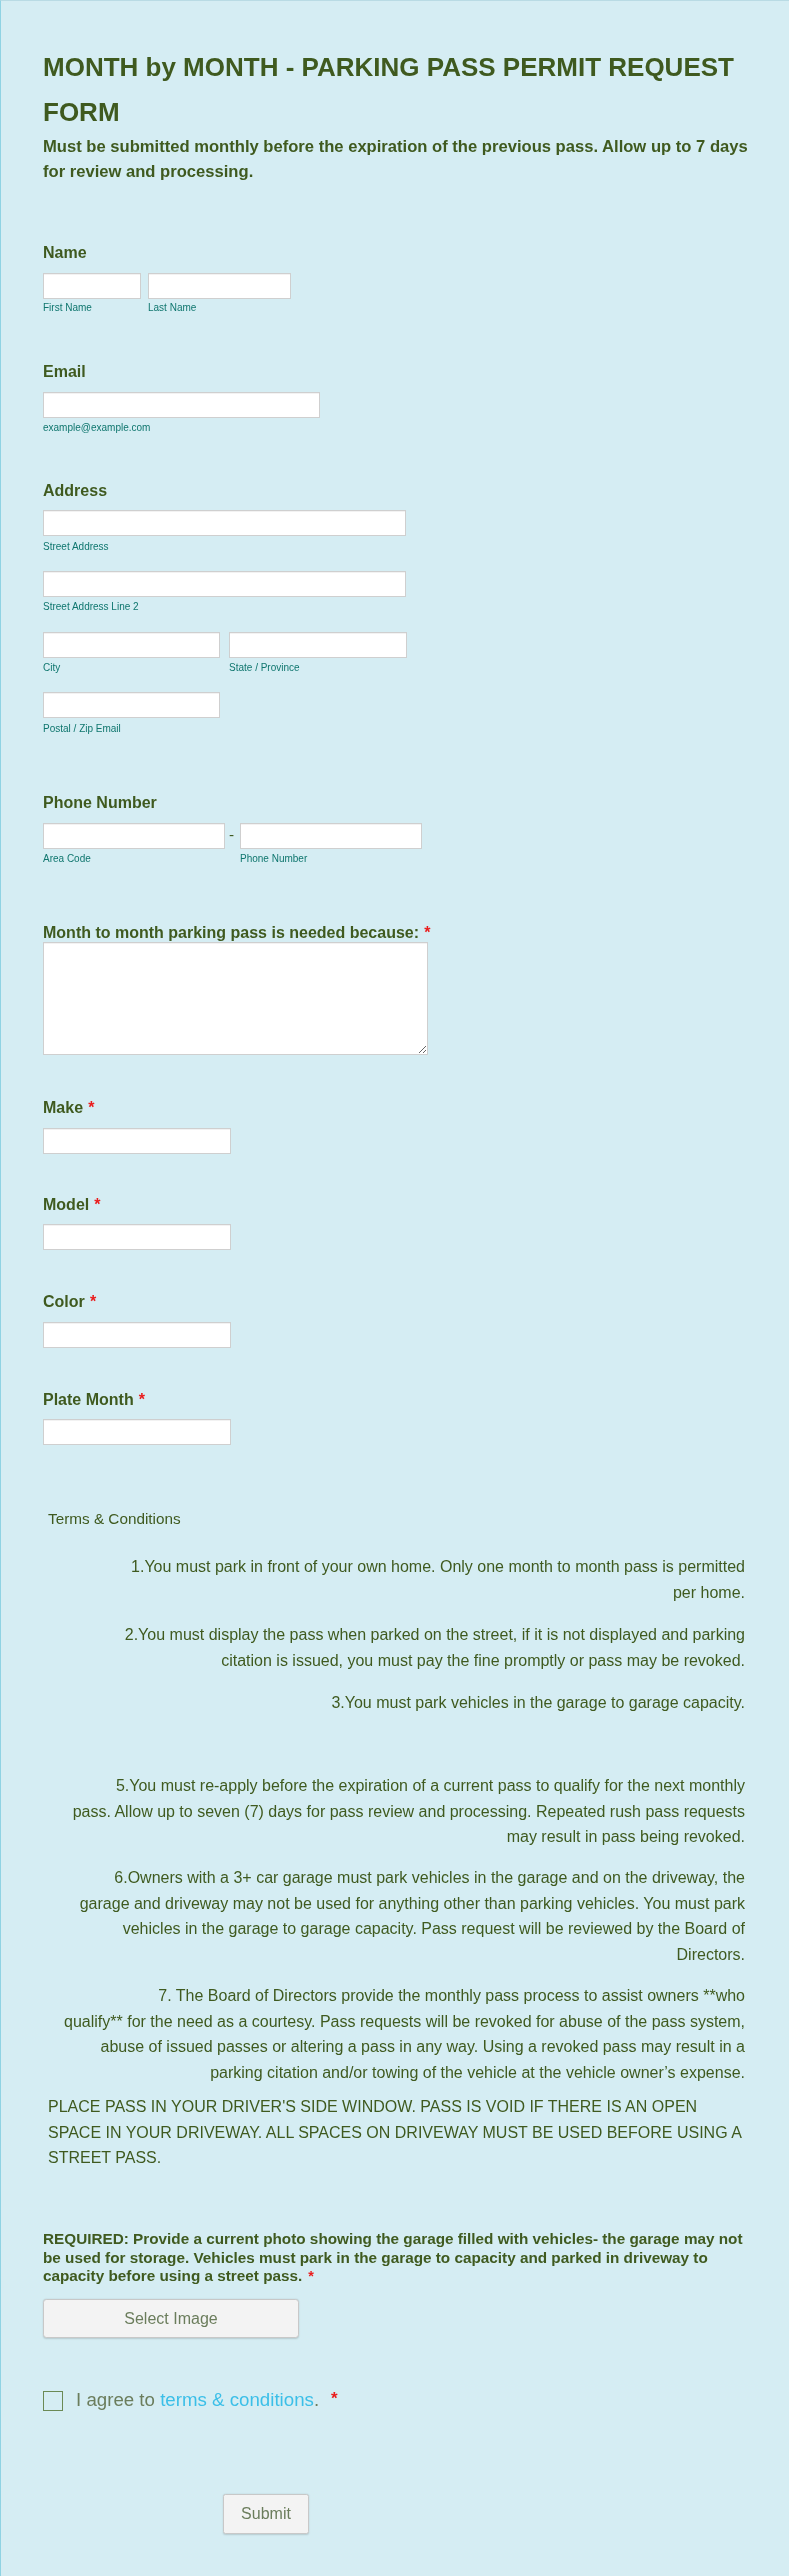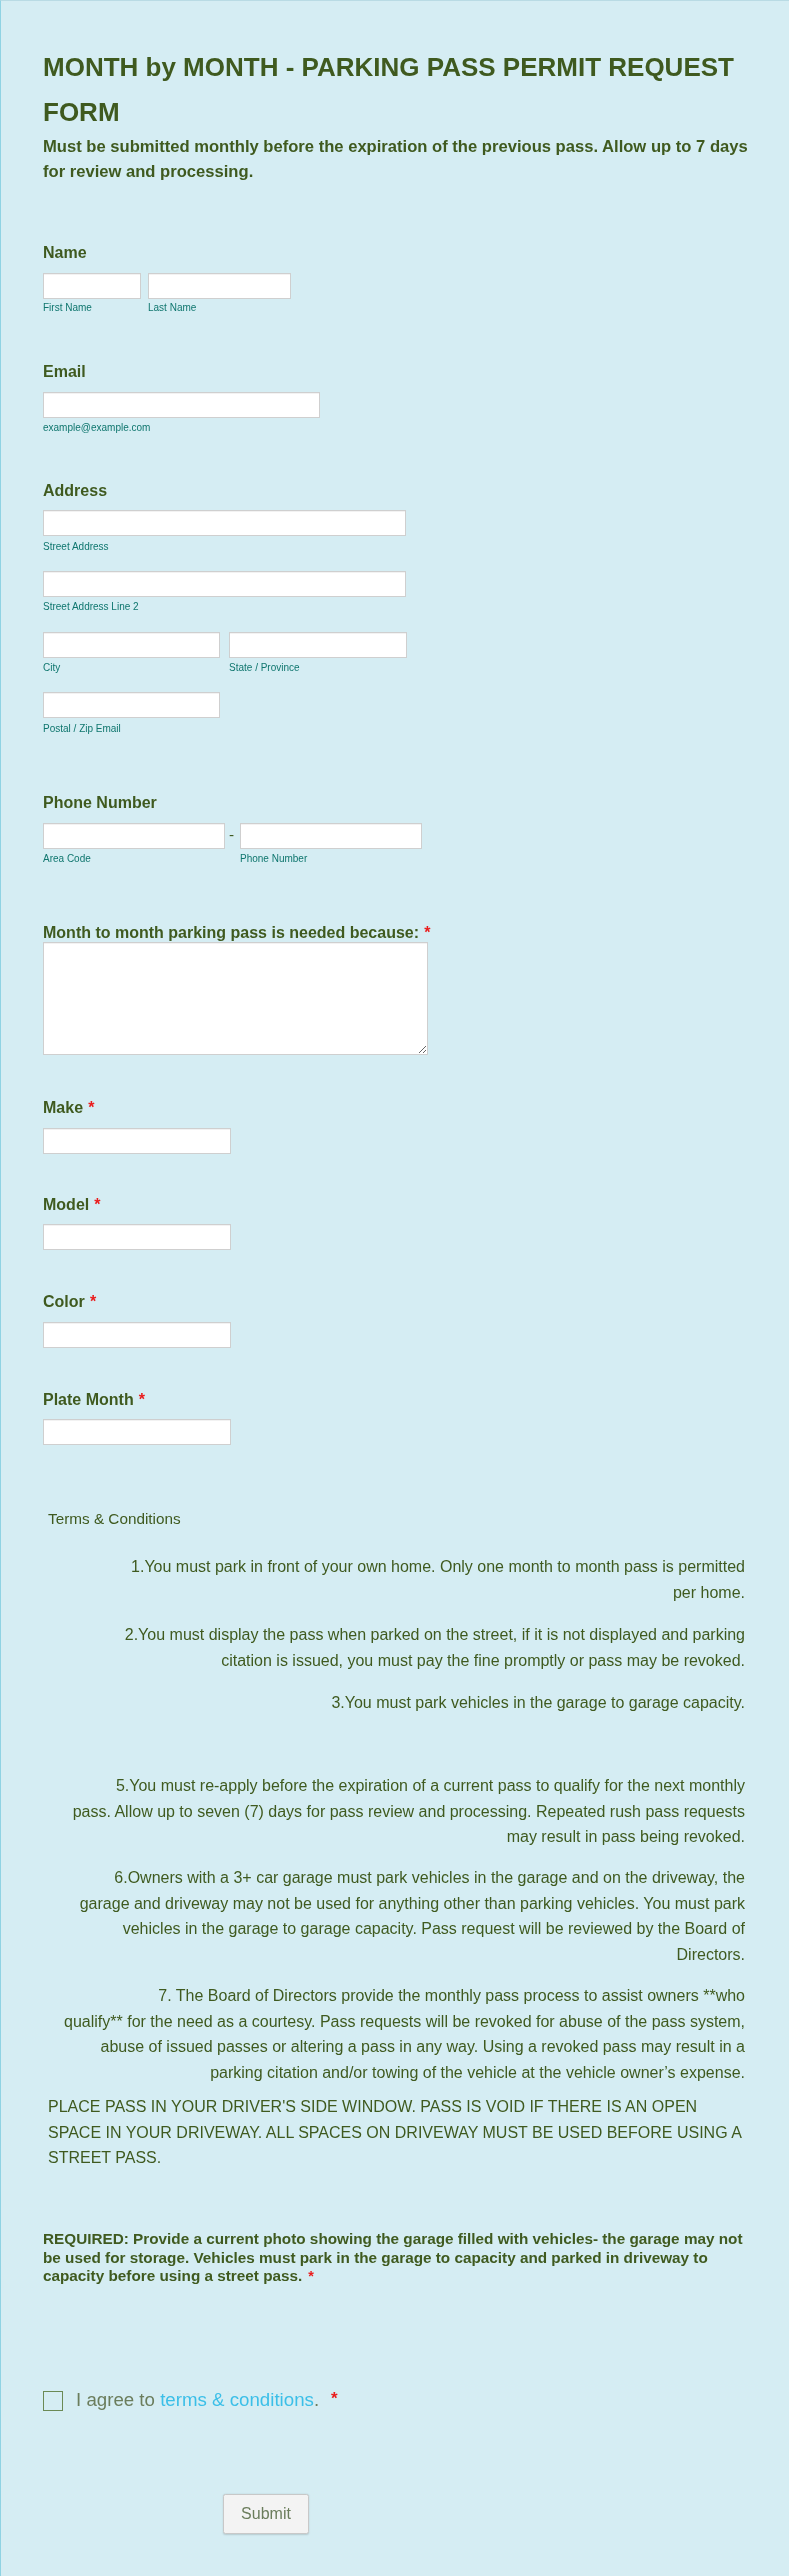--- a/index.html
+++ b/index.html
@@ -162,20 +162,21 @@
   </div>
   <div class="abs terms" style="top:1974px;">
     <p><span class="num">7.</span><span> The Board of Directors provide the monthly pass process to assist owners **who qualify** for the need as a courtesy.  Pass requests will be revoked for abuse of the pass system, abuse of issued passes or altering a pass in any way.  Using a revoked pass may result in a parking citation and/or towing of the vehicle at the vehicle owner’s expense.</span></p>
   </div>
   <div class="abs upload-label">
     <span>REQUIRED: Provide a current photo showing the garage filled with vehicles- the garage may not be used for storage. Vehicles must park in the garage to capacity and parked in driveway to capacity before using a street pass.</span>
     <span class="req" style="font-size:14.4px; margin-left:1.7px;">*</span>
   </div>
 
   <div class="abs terms" style="top:2093px;">PLACE PASS IN YOUR DRIVER'S SIDE WINDOW. PASS IS VOID IF THERE IS AN OPEN SPACE IN YOUR DRIVEWAY. ALL SPACES ON DRIVEWAY MUST BE USED BEFORE USING A STREET PASS.</div>
+  <button class="abs btn" style="left:42px; top:2298px; width:256px; height:39px;">Select Image</button>
 
   <div class="abs checkbox" style="left:42px; top:2390px;"></div>
   <div class="abs agree" style="left:75px; top:2388px;">
     <span>I agree to </span><a href="#">terms &amp; conditions</a><span>.</span>
     <span class="req" style="font-size:17px; vertical-align:top; margin-left:6.8px;">*</span>
   </div>
 
   <button class="abs btn" style="left:222px; top:2493px; width:86px; height:40px; border-radius:2.5px;">Submit</button>
 
 </div>

